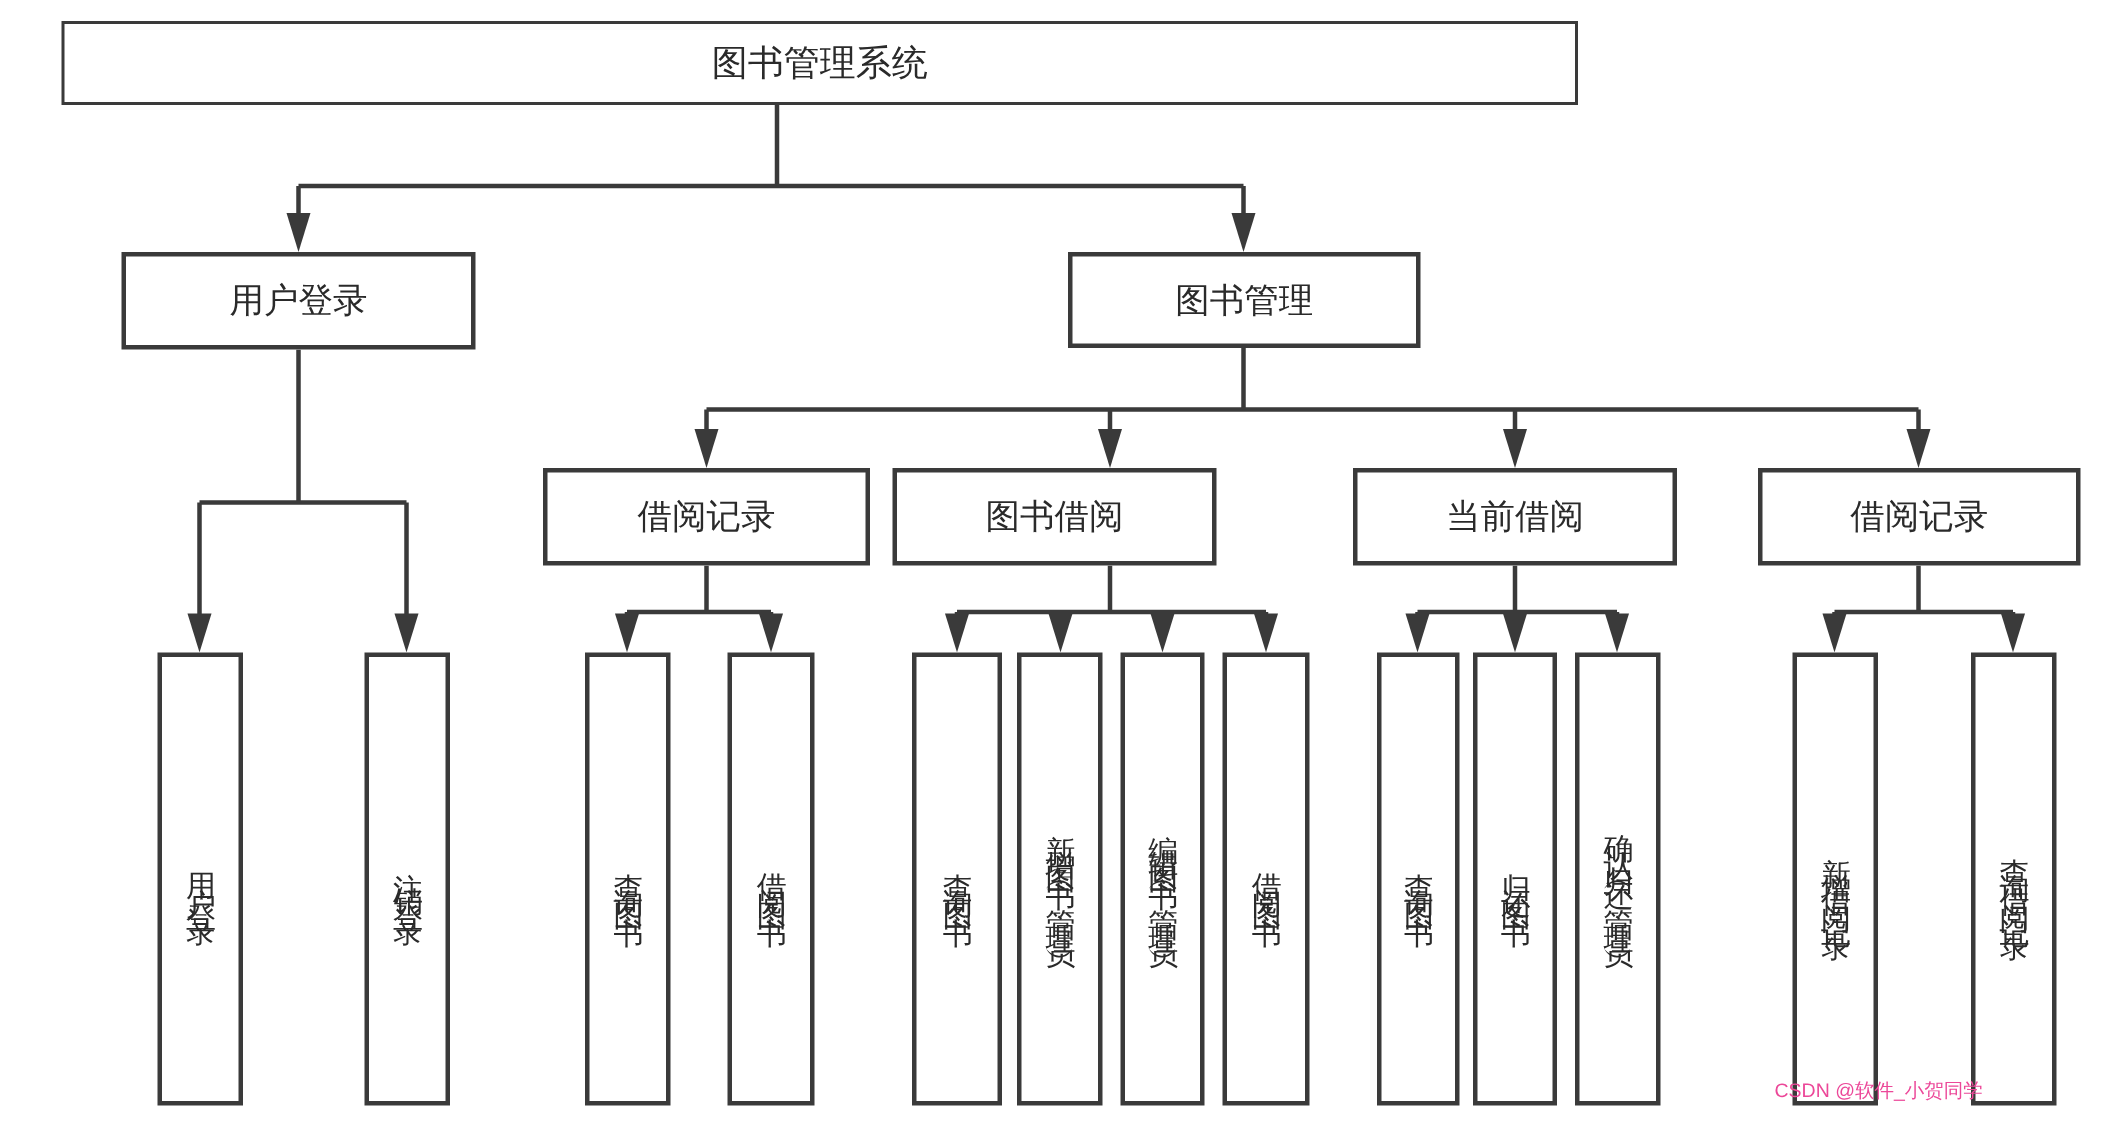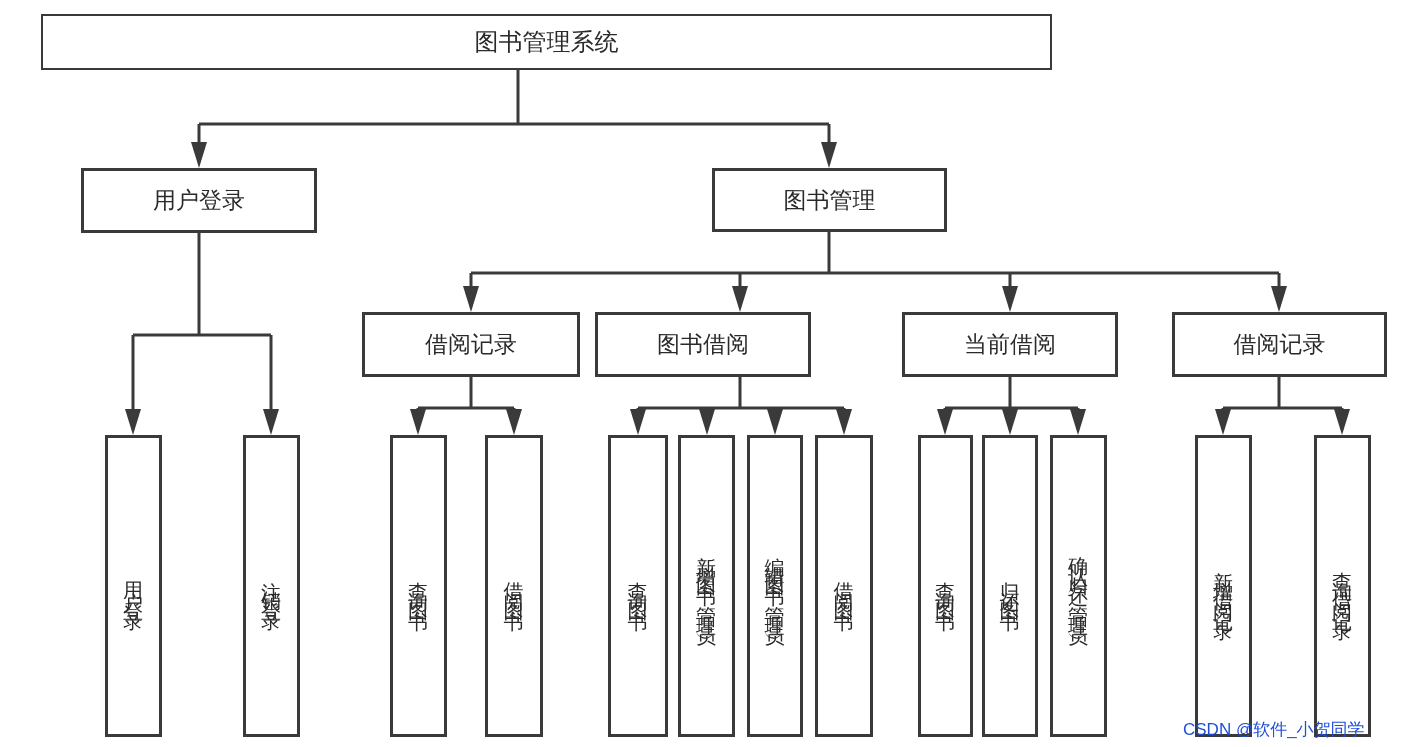--- a/index.html
+++ b/index.html
@@ -11,21 +11,21 @@
     display:flex;align-items:center;justify-content:center;color:#2a2a2a;z-index:2;
   }
   .root{border-width:2px;font-size:24px;margin-left:28px;}
   .lvl2,.lvl3{font-size:23px;}
   .leaf{font-size:20px;}
   .leaf .vtext{
     writing-mode:vertical-rl;text-orientation:mixed;
     letter-spacing:10px;line-height:1;white-space:nowrap;
   }
   .watermark{
-    position:absolute;left:1183px;top:718px;font-size:17px;color:#1d4ed8;
+    position:absolute;left:1183px;top:718px;font-size:13px;color:#ec4899;
     z-index:3;white-space:nowrap;
   }
 </style>
 </head>
 <body>
 
 <div id="canvas">
 
   <svg id="connectors" viewBox="0 0 1405 747">
     <g stroke="#3a3a3a" stroke-width="3" fill="none">

